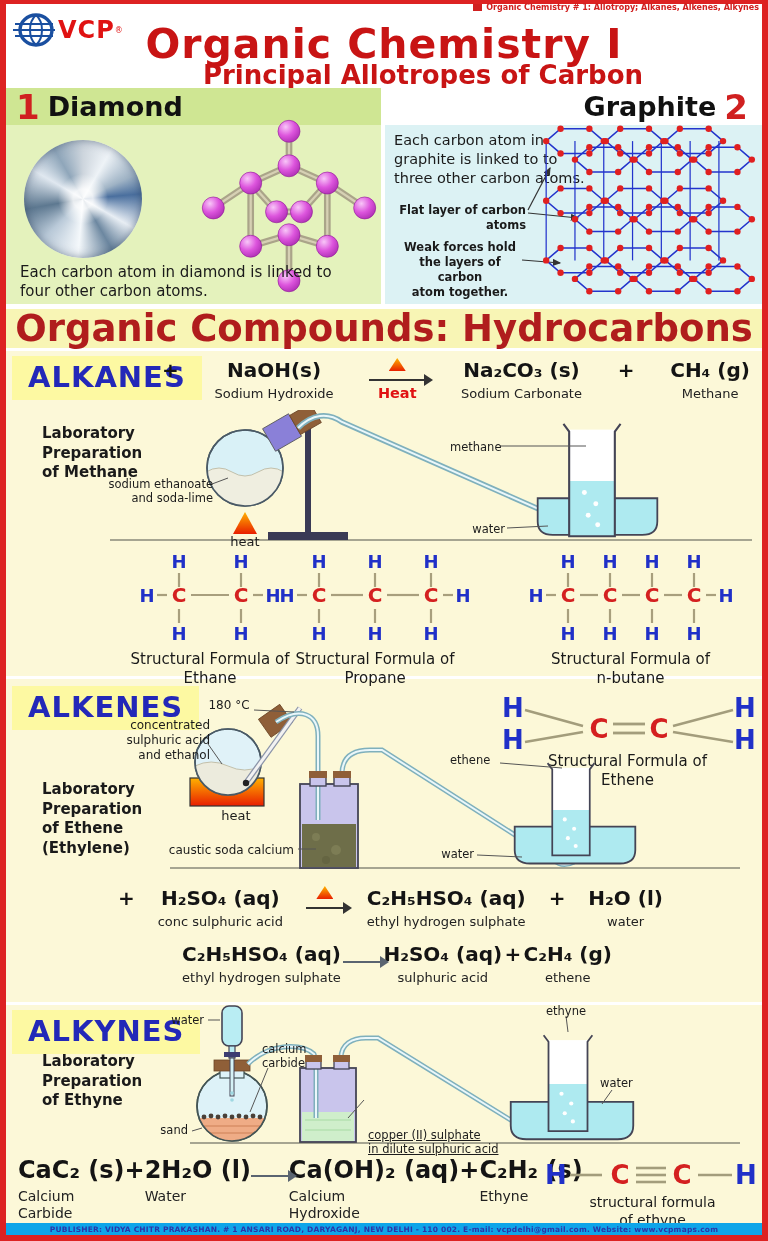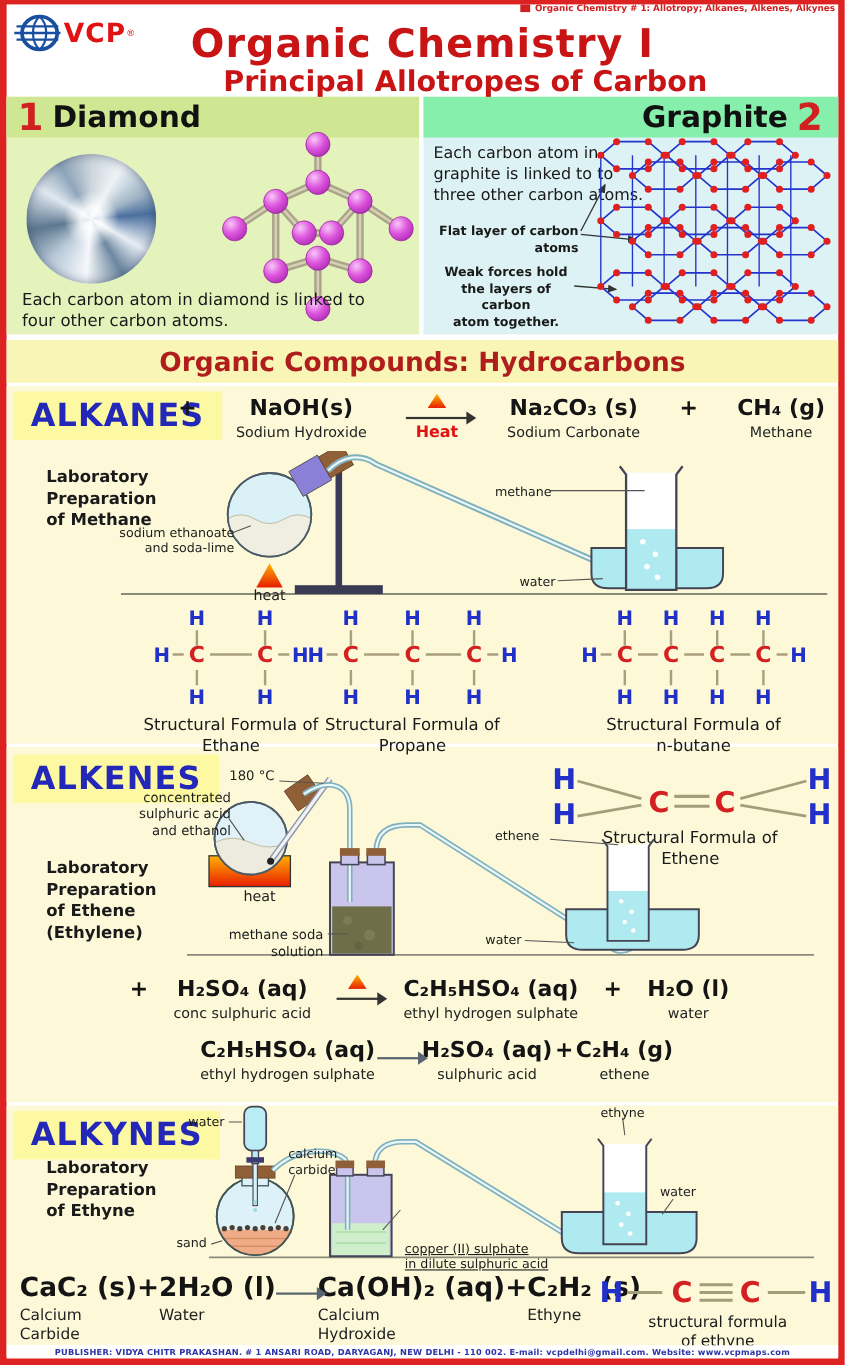--- a/index.html
+++ b/index.html
@@ -6,40 +6,40 @@
   #poster{position:relative;width:768px;height:1241px;background:#dd2222;overflow:hidden;}
   #inner{position:absolute;left:6px;top:4px;width:756px;height:1229px;background:#ffffff;}
   .abs{position:absolute;}
   .bgsec{position:absolute;}
   
   #corner-note{position:absolute;top:3px;right:9px;font-size:8px;color:#d02020;font-weight:bold;}
   #corner-sq{display:inline-block;width:9px;height:7px;background:#d02020;margin-right:4px;vertical-align:middle;}
   #logo{position:absolute;left:12px;top:10px;display:flex;align-items:center;text-align:right;}
   #logo-text{font-size:24px;font-weight:bold;color:#e01212;letter-spacing:1px;}
   #logo-reg{font-size:8px;color:#e01212;vertical-align:super;}
-  #main-title{position:absolute;left:0;top:20px;width:768px;text-align:center;font-size:36px;font-weight:bold;color:#c81414;letter-spacing:1px;}
+  #main-title{position:absolute;left:0;top:20px;width:768px;text-align:center;font-size:41px;font-weight:bold;color:#c81414;letter-spacing:1px;}
   #sub-title{position:absolute;left:0;top:60px;width:768px;text-align:center;font-size:26px;font-weight:bold;color:#c81414;padding-left:39px;}
   
   #diamond-panel{left:6px;top:88px;width:375px;height:216px;background:#e4f2bc;}
   #diamond-headbar{left:6px;top:88px;width:375px;height:37px;background:#cfe693;display:flex;align-items:center;padding-left:10px;box-sizing:border-box;}
   #graphite-panel{left:385px;top:88px;width:377px;height:216px;background:#dcf2f4;}
-  #graphite-headbar{left:385px;top:88px;width:377px;height:37px;background:#86efac;display:flex;align-items:center;justify-content:flex-end;padding-right:14px;box-sizing:border-box;}
+  #graphite-headbar{left:385px;top:88px;width:377px;height:37px;background:#ffffff;display:flex;align-items:center;justify-content:flex-end;padding-right:14px;box-sizing:border-box;}
   .panel-num{font-size:34px;font-weight:bold;color:#d02020;line-height:1;}
   .panel-title{font-size:27px;font-weight:bold;color:#111;line-height:1;margin:0 8px;}
   #diamond-photo{position:absolute;left:24px;top:140px;width:118px;height:118px;border-radius:50%;
     background:
       radial-gradient(circle at 50% 50%, rgba(255,255,255,.85) 0 12%, rgba(255,255,255,0) 30%),
       conic-gradient(#cdd5dd,#eef3f7 30deg,#9fb3c5 65deg,#4a6f9e 85deg,#e8eef4 120deg,#6c87a0 150deg,#f4f8fb 185deg,#b9c9d8 225deg,#5d7890 260deg,#e0e8f0 300deg,#8fa6ba 330deg,#cdd5dd 360deg);
     box-shadow:inset 0 0 10px rgba(30,50,80,.5);}
   #diamond-caption{position:absolute;left:20px;top:263px;width:330px;font-size:15px;color:#1a1a1a;line-height:1.25;}
   #graphite-desc{position:absolute;left:394px;top:131px;width:195px;font-size:14.5px;color:#1a1a1a;line-height:1.3;}
   .glabel{position:absolute;font-size:11.5px;font-weight:bold;color:#1a1a1a;line-height:1.3;white-space:pre-line;}
   
   #banner{left:6px;top:309px;width:756px;height:39px;background:#f8f5b5;display:flex;align-items:center;justify-content:center;}
-  #banner-title{font-size:24px;font-weight:bold;color:#b01d1d;}
+  #banner-title{font-size:37px;font-weight:bold;color:#b01d1d;}
   #sec-alkanes{left:6px;top:351px;width:756px;height:325px;background:#fcf8d8;}
   #sec-alkenes{left:6px;top:679px;width:756px;height:323px;background:#fcf8d8;}
   #sec-alkynes{left:6px;top:1005px;width:756px;height:218px;background:#fcf8d8;}
   .bigHeading{position:absolute;background:#fdf9a2;color:#2328b8;font-weight:bold;font-size:29px;padding:4px 16px 6px;letter-spacing:1px;}
   
   .eq{position:absolute;display:flex;justify-content:space-between;align-items:flex-start;}
   .term{display:flex;flex-direction:column;align-items:center;}
   .term.la{align-items:flex-start;}
   .term.la .tl{text-align:left;}
   .tf{font-size:20px;font-weight:bold;color:#141414;white-space:nowrap;text-align:center;}
@@ -59,21 +59,21 @@
   
   .lbl{position:absolute;font-size:11.5px;color:#1c1c1c;line-height:1.25;white-space:pre-line;}
   .lbl.r{text-align:right;}
   .lbl.c{text-align:center;}
   .labtitle{position:absolute;font-weight:bold;font-size:15px;line-height:1.3;color:#1a1a1a;white-space:pre-line;}
   
   .structure{position:absolute;text-align:center;}
   .struct-caption{font-size:15px;color:#1a1a1a;text-align:center;white-space:pre-line;line-height:1.25;margin-top:2px;}
   svg{display:inline-block;}
   .overlay-svg{position:absolute;pointer-events:none;}
-  #footer-bar{left:6px;top:1223px;width:756px;height:12px;background:#ffffff;display:flex;align-items:center;justify-content:center;}
+  #footer-bar{left:6px;top:1223px;width:756px;height:12px;background:#0ea5e9;display:flex;align-items:center;justify-content:center;}
   #footer-text{font-size:7.5px;font-weight:bold;color:#2a35a8;letter-spacing:.2px;}
 </style>
 </head>
 <body>
 
 <div id="poster">
   <div id="inner"></div>
 
   <div class="bgsec" id="diamond-panel"></div>
   <div class="bgsec" id="graphite-panel"></div>
@@ -531,21 +531,21 @@
   </svg>
   <div class="lbl c" style="left:203px;top:698px;width:52px;font-size:12px;">180 °C</div>
   <div class="lbl r" style="left:92px;top:718px;width:118px;font-size:12px;">concentrated
 sulphuric acid
 and ethanol</div>
   <div class="labtitle" style="left:42px;top:780px;width:150px;">Laboratory
 Preparation
 of Ethene
 (Ethylene)</div>
   <div class="lbl c" style="left:205px;top:808px;width:62px;font-size:13px;">heat</div>
-  <div class="lbl r" style="left:160px;top:843px;width:134px;font-size:12px;">methane soda solution</div>
+  <div class="lbl r" style="left:160px;top:843px;width:134px;font-size:12px;">caustic soda calcium</div>
   <div class="lbl" style="left:450px;top:753px;width:48px;">ethene</div>
   <div class="lbl r" style="left:432px;top:847px;width:42px;">water</div>
 
   <div class="eq" style="left:118px;top:886px;width:545px;">
     <div class="term">
         <div class="tf">+</div>
       </div>
     <div class="term">
         <div class="tf">H₂SO₄ (aq)</div>
         <div class="tl">conc sulphuric acid</div>

